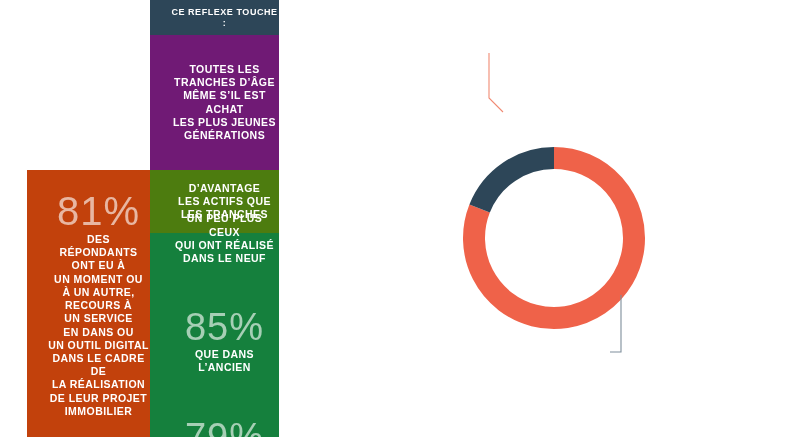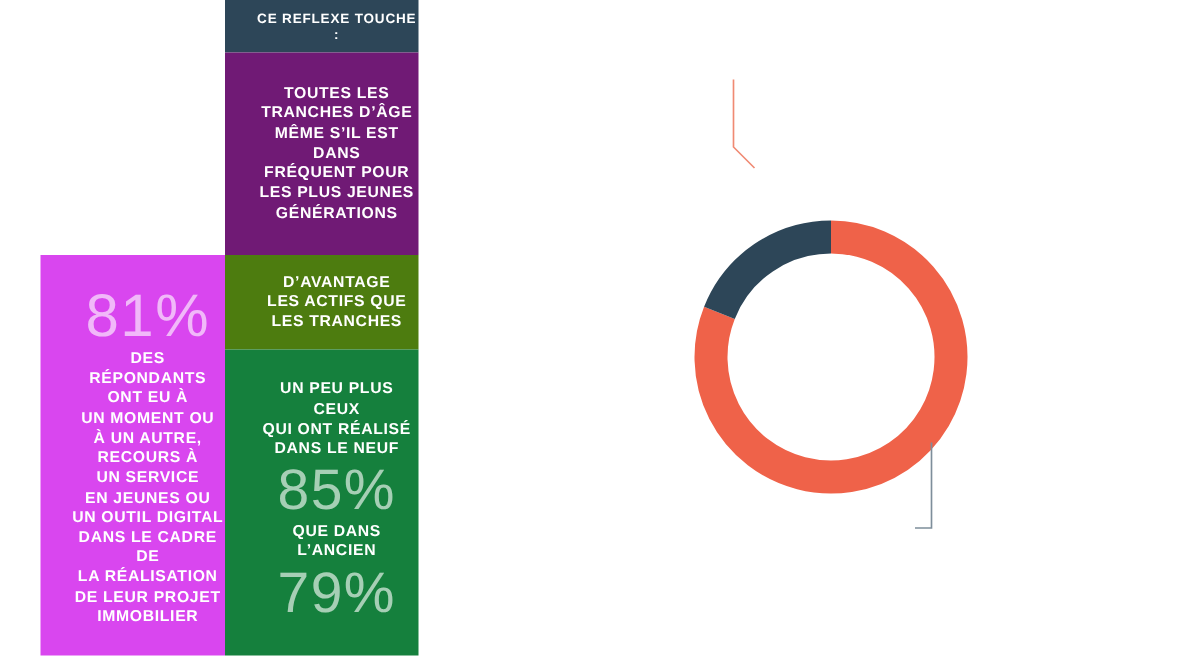--- a/index.html
+++ b/index.html
@@ -40,21 +40,21 @@
     text-align: center;
     padding-left: 20px;
   }
 
   
   .col-left  { left: 27px;  width: 123px; }
   
   .col-right { left: 150px; width: 129px; }
 
   .blk-orange-top    { top: 35px;  height: 135px; background: #ef6249; }
-  .blk-orange-bottom { top: 170px; height: 267px; background: #d946ef; }
+  .blk-orange-bottom { top: 170px; height: 267px; background: #c2410c; }
 
   .blk-dark-header   { top: 0px;   height: 35px;  background: #2d4658; }
   .blk-dark-1        { top: 35px;  height: 135px; background: #701a75; }
   .blk-dark-2        { top: 170px; height: 63px;  background: #4d7c0f; }
   .blk-dark-3        { top: 233px; height: 204px; background: #15803d; }
 
   .hdr-text {
     color: #ffffff;
     font-size: 9px;
     font-weight: bold;
@@ -73,20 +73,21 @@
   .big-pct {
     color: rgba(255,255,255,0.62);
     font-size: 40px;
     font-weight: 300;
     line-height: 44px;
     letter-spacing: 1px;
   }
   .big-pct.sm {
     font-size: 38px;
     line-height: 42px;
+    margin-top: 41px;
   }
 
   .stack { display: block; }
   .stack .line { display: block; }
 
   
   .chart-area {
     position: absolute;
     left: 400px; top: 0;
     width: 400px; height: 442px;
@@ -106,39 +107,38 @@
 
     <div class="block col-left blk-orange-bottom">
       <div class="big-pct">81%</div>
       <div class="bold-text stack">
         <span class="line">DES RÉPONDANTS</span>
         <span class="line">ONT EU À</span>
         <span class="line">UN MOMENT OU</span>
         <span class="line">À UN AUTRE,</span>
         <span class="line">RECOURS À</span>
         <span class="line">UN SERVICE</span>
-        <span class="line">EN JEUNES OU</span>
+        <span class="line">EN DANS OU</span>
         <span class="line">UN OUTIL DIGITAL</span>
         <span class="line">DANS LE CADRE DE</span>
         <span class="line">LA RÉALISATION</span>
         <span class="line">DE LEUR PROJET</span>
         <span class="line">IMMOBILIER</span>
       </div>
     </div>
 
     <div class="block col-right blk-dark-header">
       <div class="hdr-text">CE REFLEXE TOUCHE :</div>
     </div>
 
     <div class="block col-right blk-dark-1">
       <div class="bold-text stack">
         <span class="line">TOUTES LES</span>
         <span class="line">TRANCHES D’ÂGE</span>
-        <span class="line">MÊME S’IL EST DANS</span>
-        <span class="line">FRÉQUENT POUR</span>
+        <span class="line">MÊME S’IL EST ACHAT</span>
         <span class="line">LES PLUS JEUNES</span>
         <span class="line">GÉNÉRATIONS</span>
       </div>
     </div>
 
     <div class="block col-right blk-dark-2">
       <div class="bold-text stack">
         <span class="line">D’AVANTAGE</span>
         <span class="line">LES ACTIFS QUE</span>
         <span class="line">LES TRANCHES</span>

